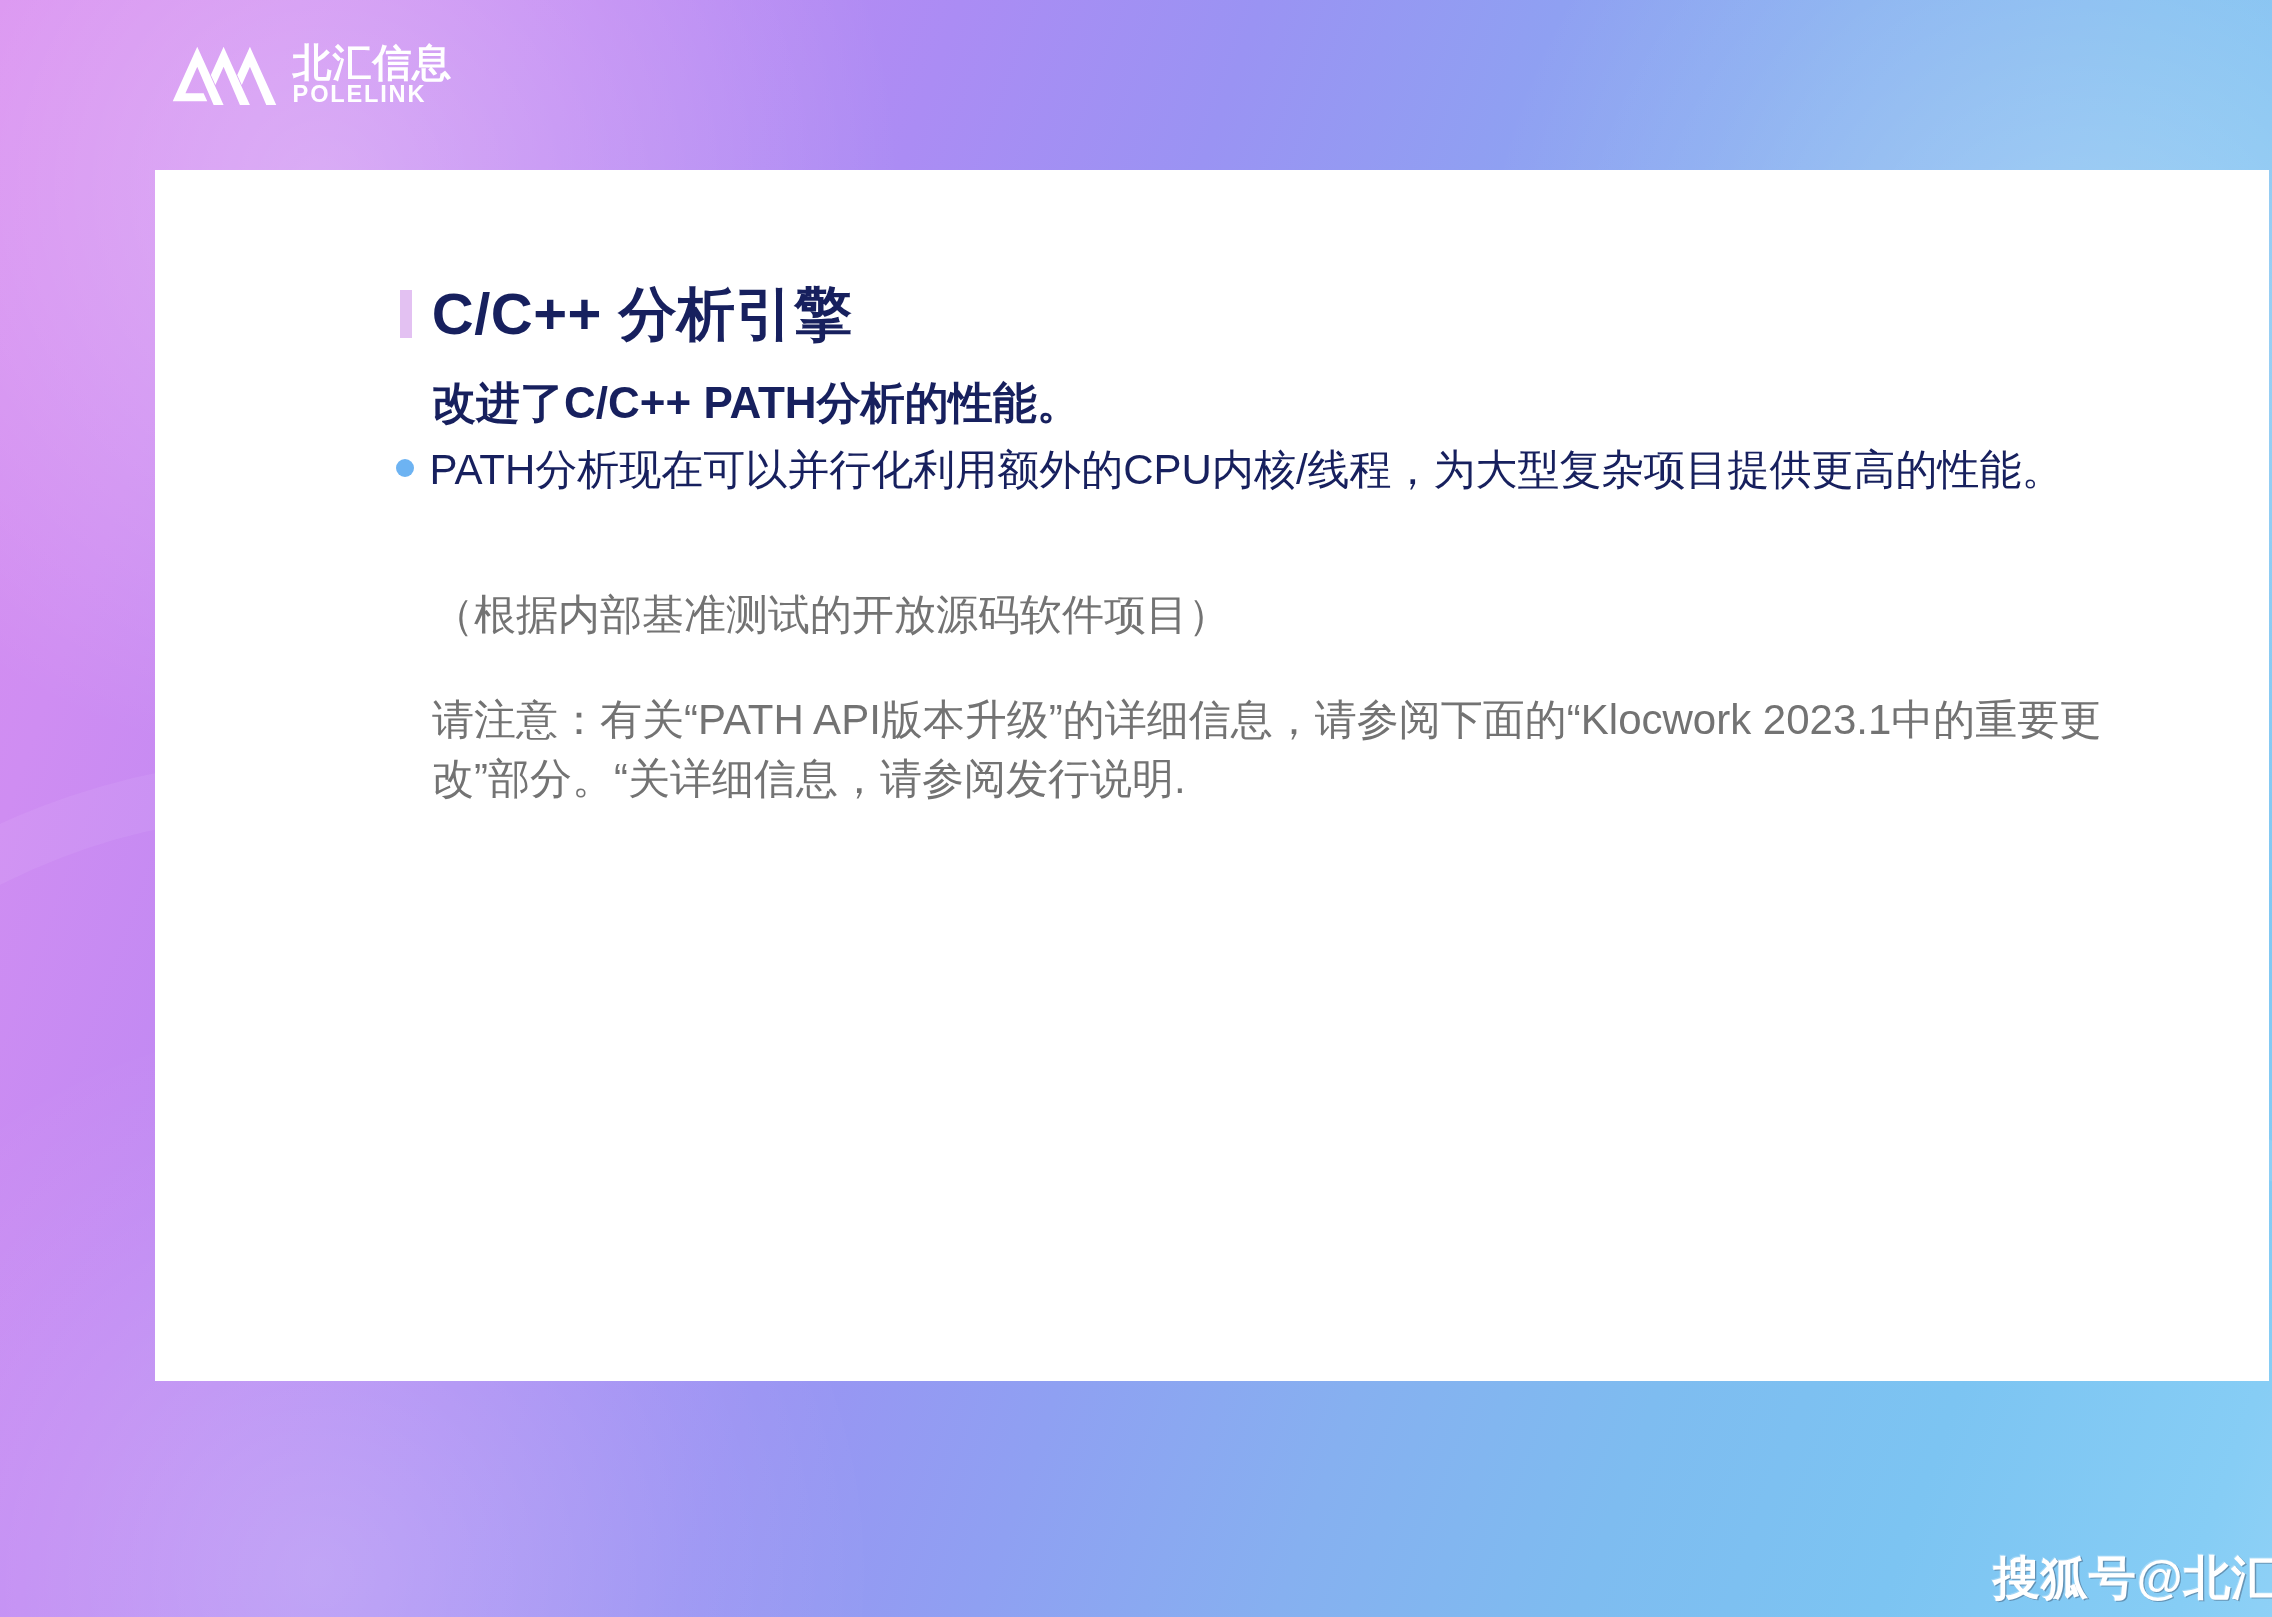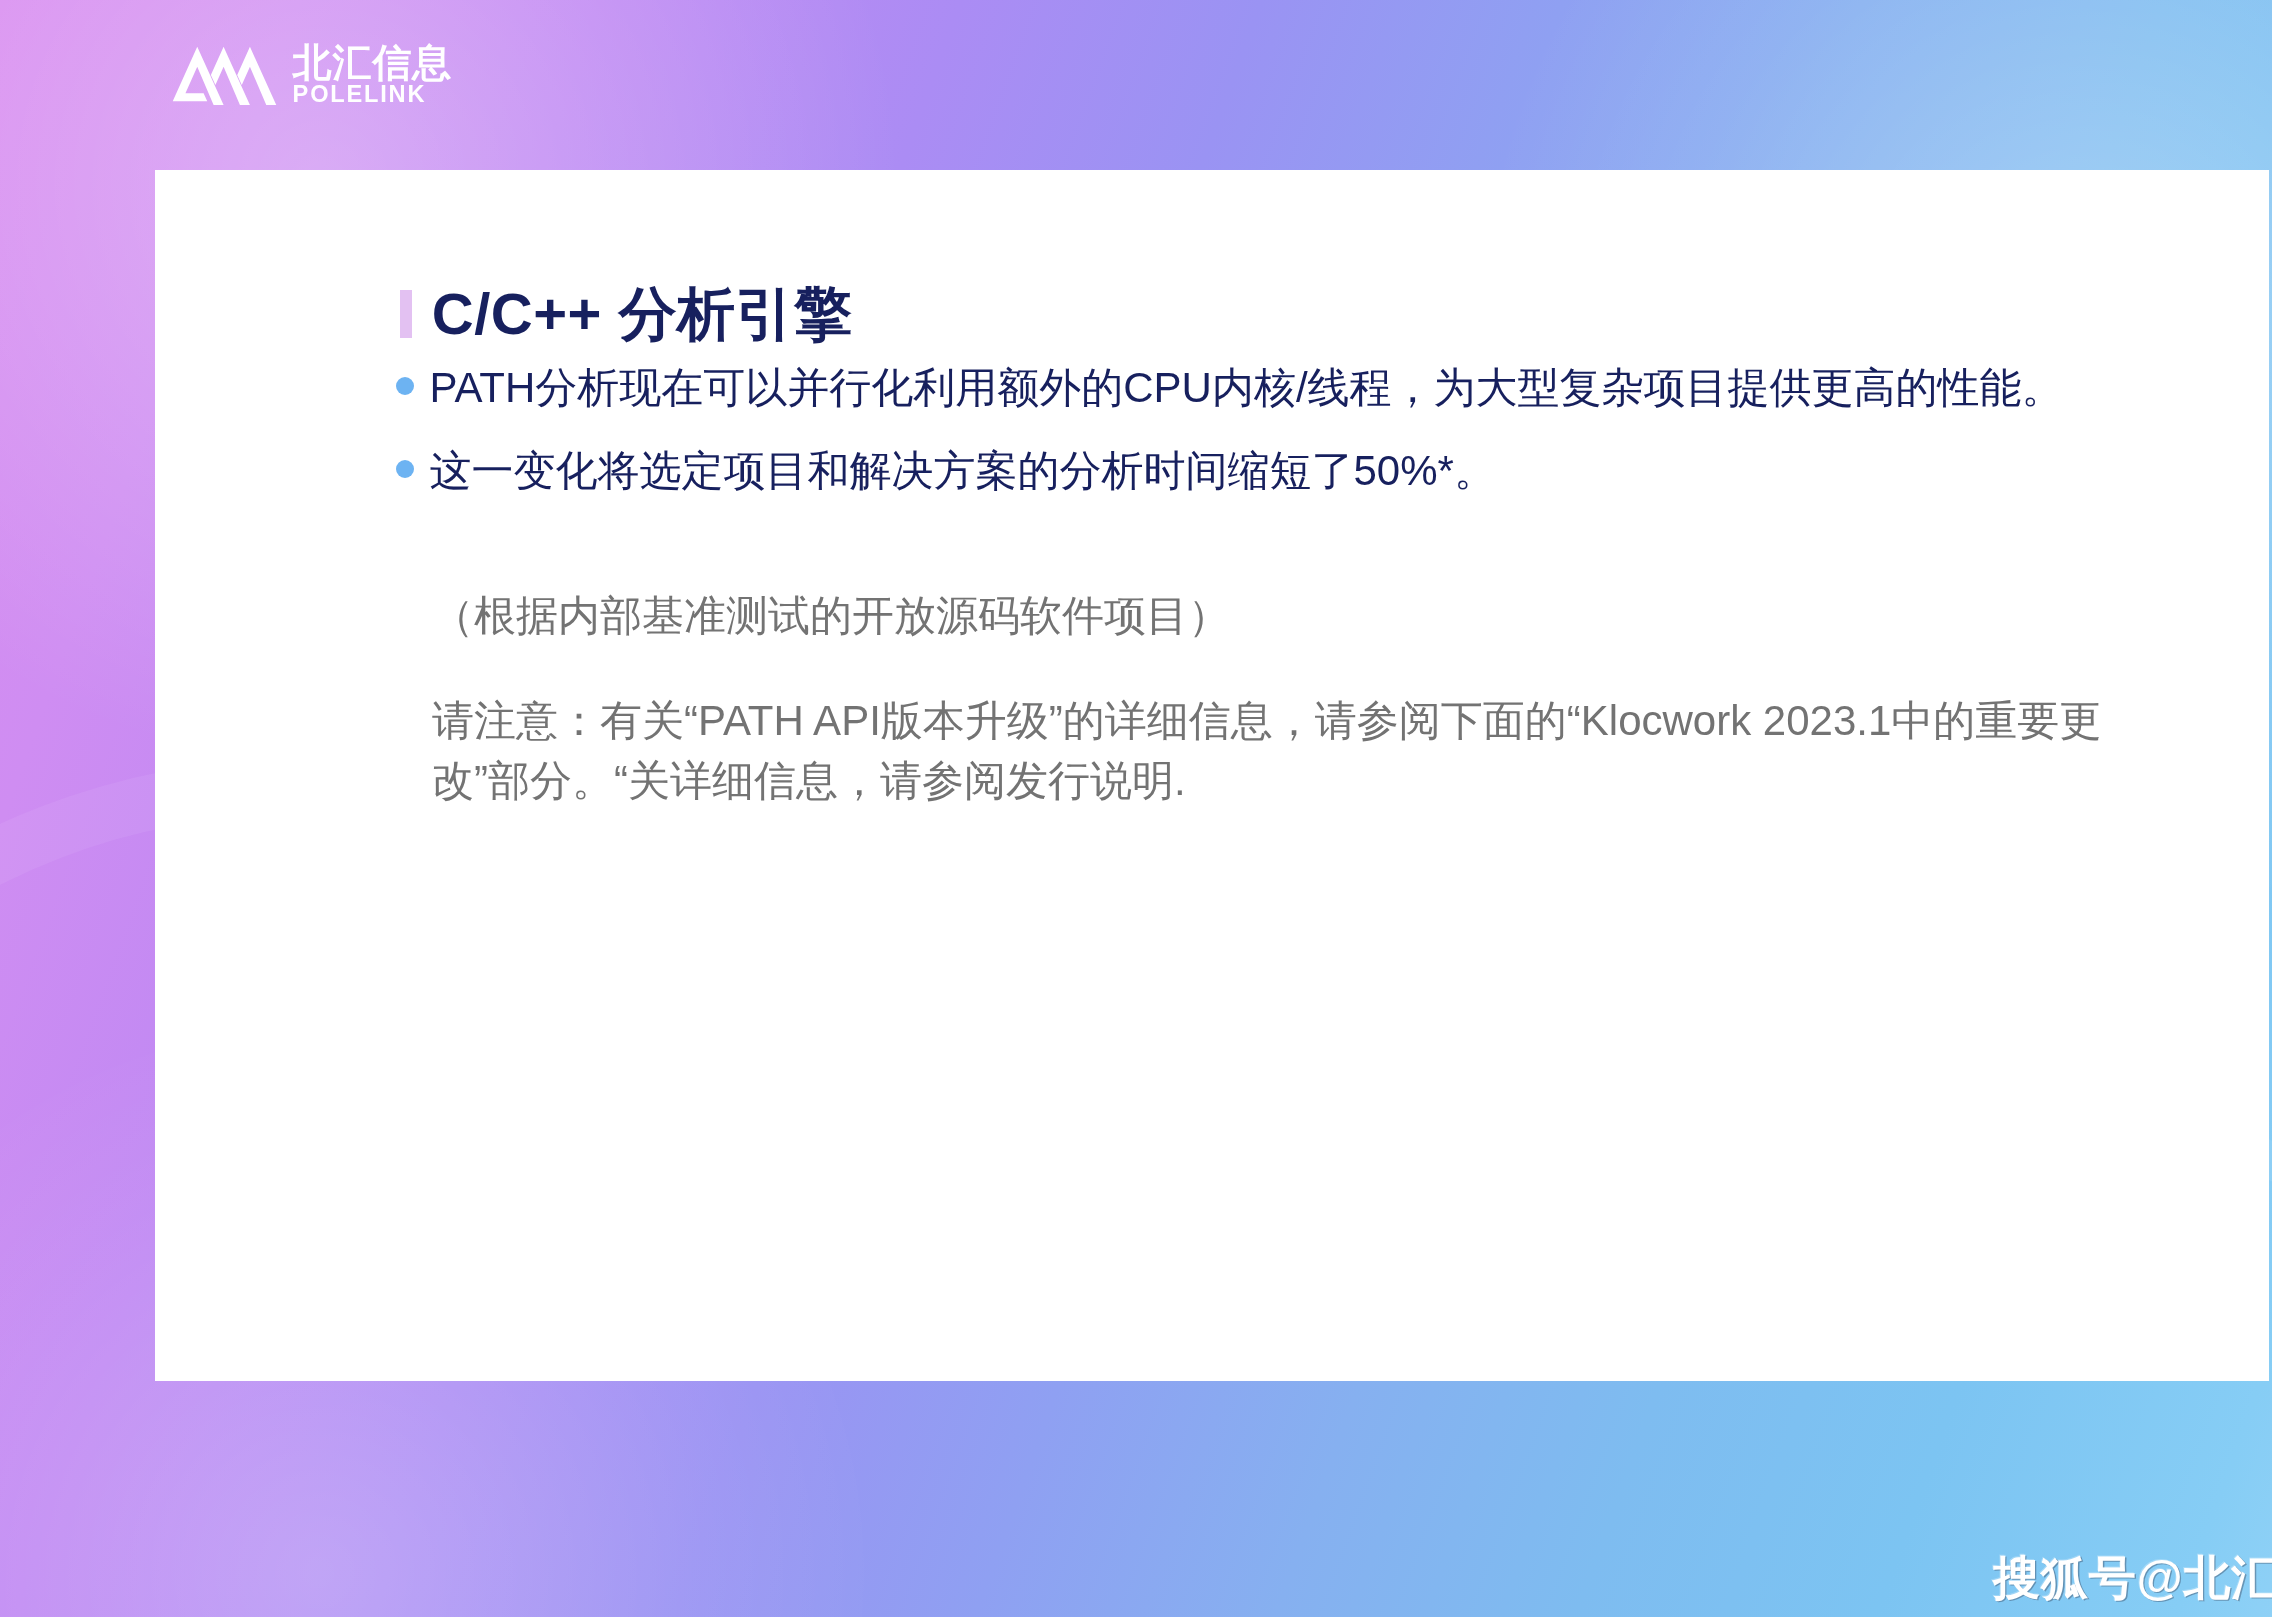--- a/index.html
+++ b/index.html
@@ -234,30 +234,27 @@
   </div>
 
   <div class="card">
     <div class="card-inner">
 
       <div class="heading-row">
         <div class="heading-bar"></div>
         <div class="heading-title">C/C++ 分析引擎</div>
       </div>
 
+      <div class="subtitle">改进了C/C++ PATH分析的性能。</div>
 
       <div class="bullets">
         <div class="bullet">
           <div class="bullet-dot"></div>
           <div class="bullet-text">PATH分析现在可以并行化利用额外的CPU内核/线程，为大型复杂项目提供更高的性能。</div>
         </div>
-        <div class="bullet">
-          <div class="bullet-dot"></div>
-          <div class="bullet-text">这一变化将选定项目和解决方案的分析时间缩短了50%*。</div>
-        </div>
       </div>
 
       <div class="paragraphs">
         <div class="para">（根据内部基准测试的开放源码软件项目）</div>
         <div class="para">请注意：有关“PATH API版本升级”的详细信息，请参阅下面的“Klocwork 2023.1中的重要更改”部分。“关详细信息，请参阅发行说明.</div>
       </div>
 
     </div>
   </div>
 

